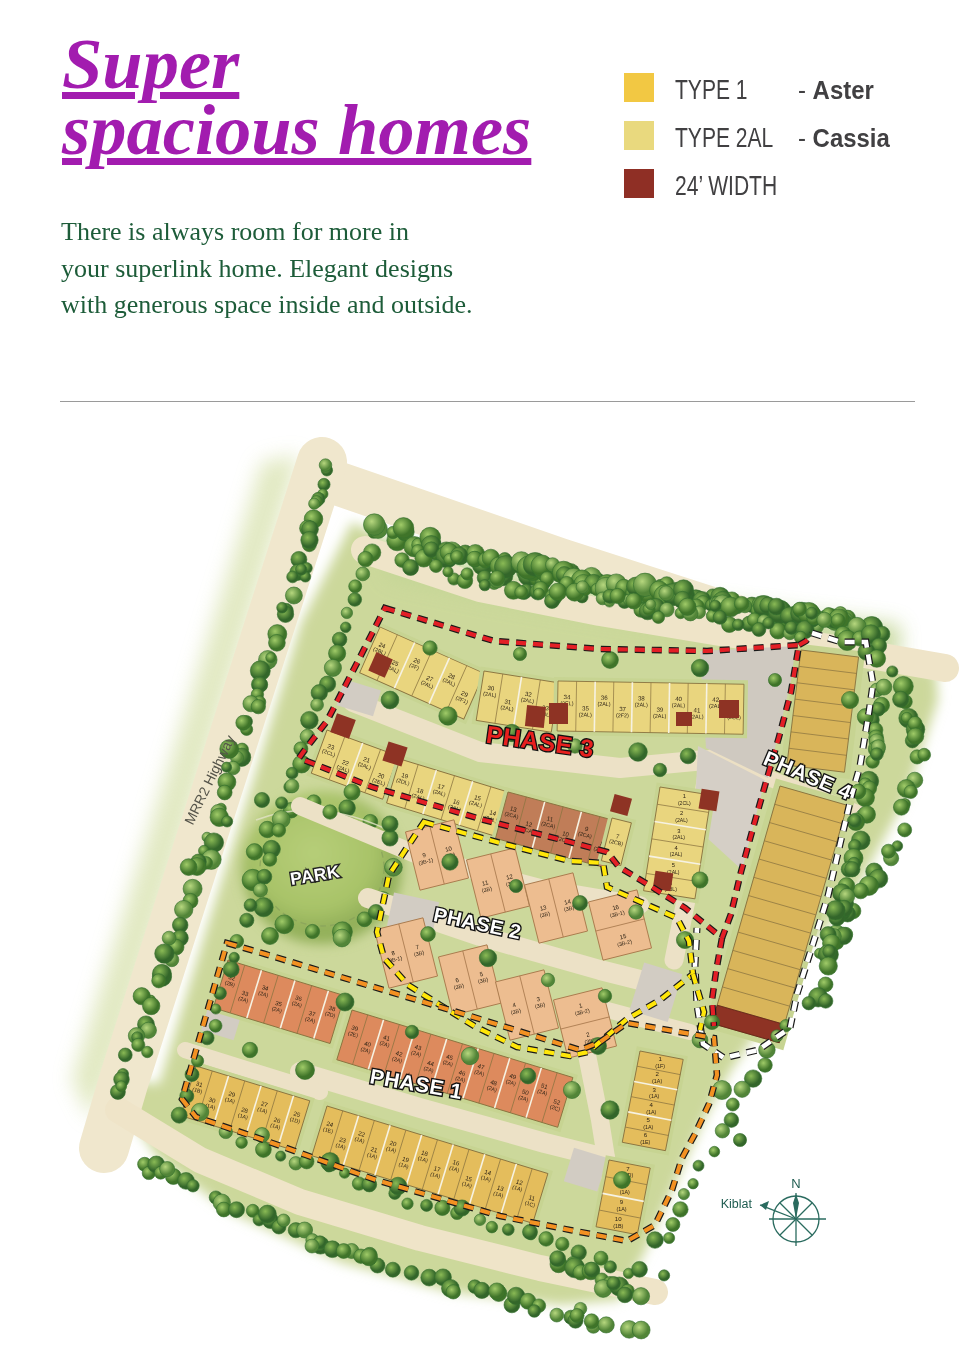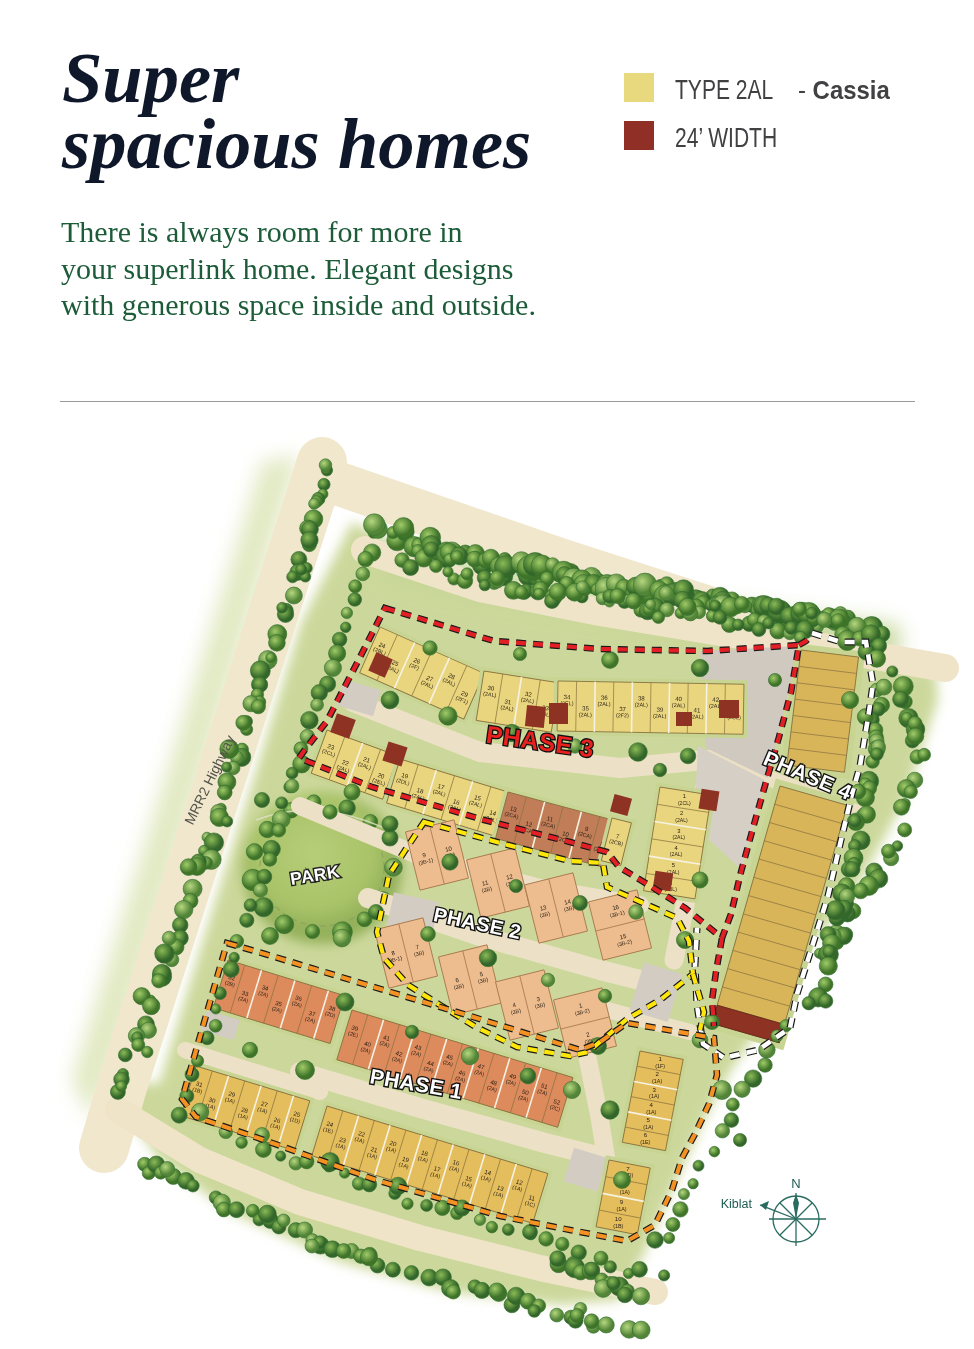--- a/index.html
+++ b/index.html
@@ -1,31 +1,36 @@
 <!DOCTYPE html>
 <html><head><meta charset="utf-8">
 <style>
 html,body{margin:0;padding:0;background:#fff;}
 body{width:974px;height:1349px;position:relative;font-family:"Liberation Sans",sans-serif;}
-.title{position:absolute;left:62px;top:45px;color:#0f172a;
+.title{position:absolute;left:62px;top:31px;color:#a21caf;
  font-family:"Liberation Serif",serif;font-style:italic;font-weight:bold;
- font-size:72.5px;line-height:66px;}
+ font-size:72.5px;line-height:66px;text-decoration:underline;}
 .para{position:absolute;left:61px;top:214px;color:#1d5c39;
- font-family:"Liberation Serif",serif;font-size:30px;line-height:36.5px;}
+ font-family:"Liberation Serif",serif;font-size:26px;line-height:36.5px;}
 .leg{position:absolute;left:624px;top:73px;width:345px;}
 .lrow{position:relative;height:48px;width:345px;}
 .sq{position:absolute;left:0;top:0;width:30px;height:29px;}
 .lt{position:absolute;left:51px;top:2px;font-size:27px;color:#414042;white-space:nowrap;transform:scaleX(0.78);transform-origin:0 0;}
 .ld{position:absolute;left:174px;top:2px;font-size:26px;color:#414042;white-space:nowrap;transform:scaleX(0.92);transform-origin:0 0;}
 .hr{position:absolute;left:60px;top:401px;width:855px;border-top:1.5px solid #9a9a9a;}
 </style></head><body>
 <div class="title">Super<br>spacious homes</div>
 <div class="para">There is always room for more in<br>your superlink home. Elegant designs<br>with generous space inside and outside.</div>
 <div class="leg">
 
+<div class="lrow">
+      <div class="sq" style="background:#f2c843"></div>
+      <div class="lt">TYPE 1</div>
+      <div class="ld">- <b>Aster</b></div>
+    </div>
 <div class="lrow">
       <div class="sq" style="background:#e9d97e"></div>
       <div class="lt">TYPE 2AL</div>
       <div class="ld">- <b>Cassia</b></div>
     </div>
 <div class="lrow">
       <div class="sq" style="background:#8f2f25"></div>
       <div class="lt">24’ WIDTH</div>
     </div>
 </div>

